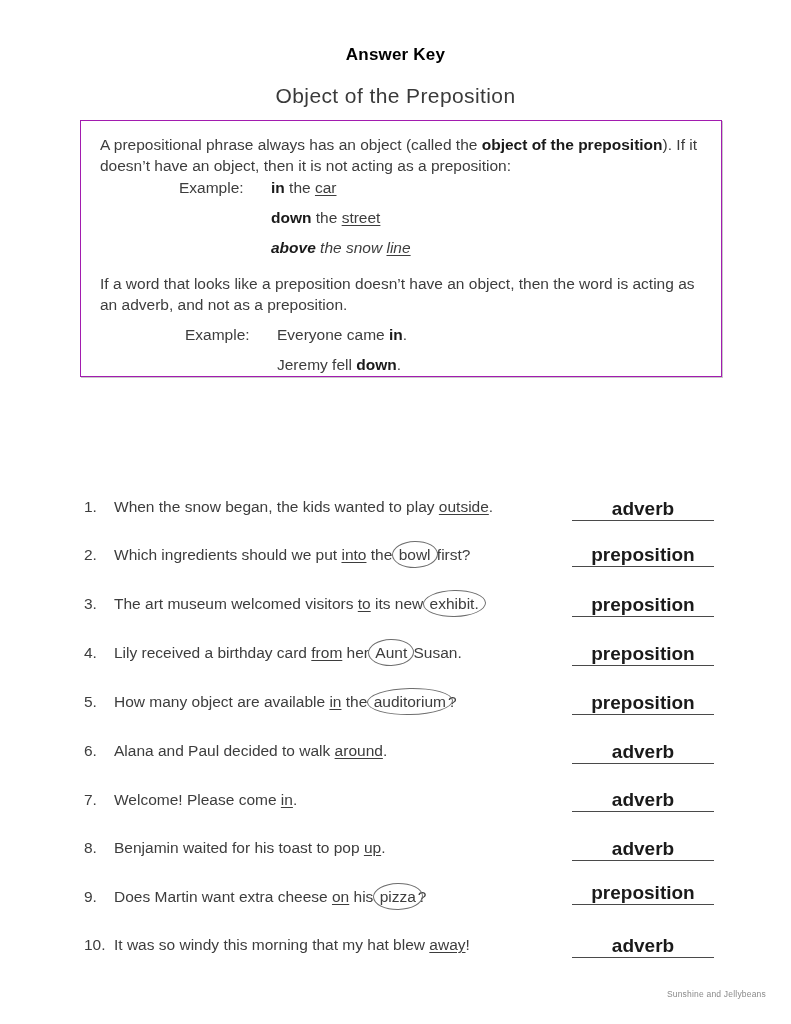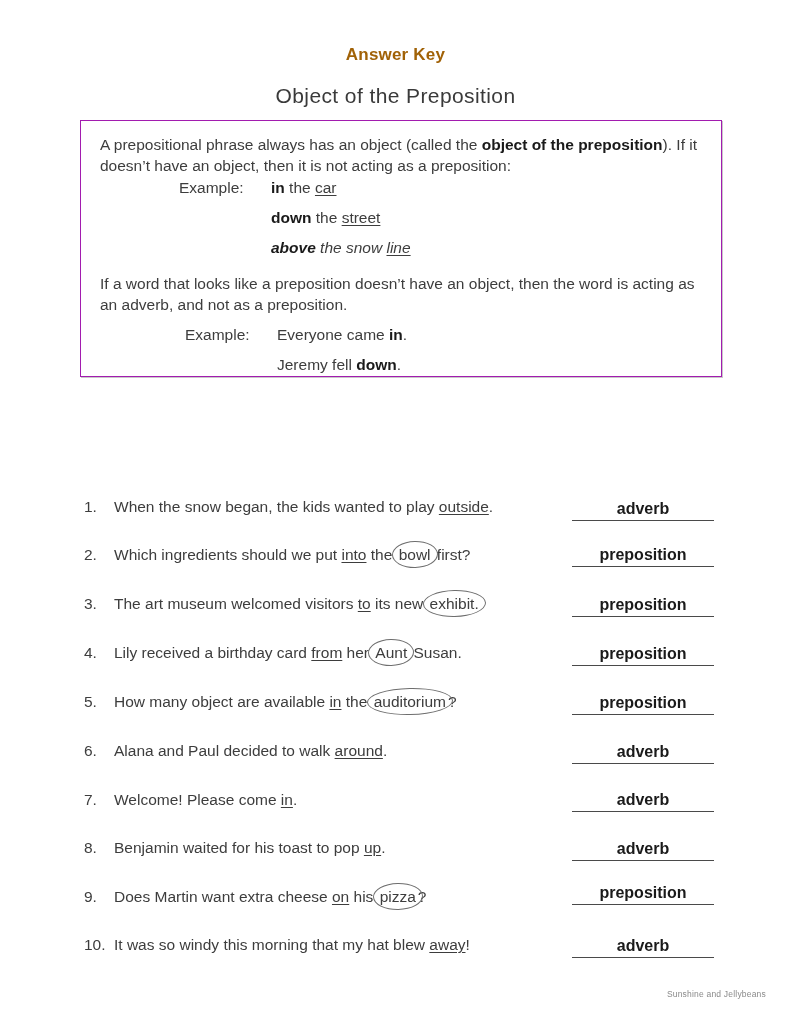--- a/index.html
+++ b/index.html
@@ -26,21 +26,21 @@
   
   .answer-key {
     position: absolute;
     top: 45px;
     left: 0;
     width: 791px;
     text-align: center;
     font-size: 17px;
     font-weight: bold;
     letter-spacing: 0.2px;
-    color: #a16207;
+    color: #000000;
   }
   .worksheet-title {
     position: absolute;
     top: 84px;
     left: 0;
     width: 791px;
     text-align: center;
     font-size: 21px;
     font-weight: 400;
     letter-spacing: 0.4px;
@@ -169,21 +169,21 @@
   }
 
   
   .ans-slot {
     position: absolute;
     left: 572px;
     width: 142px;
     text-align: center;
   }
   .ans-text {
-    font-size: 16px;
+    font-size: 19px;
     font-weight: bold;
     color: #1a1a1a;
     line-height: 18px;
     white-space: nowrap;
   }
   .ans-line {
     margin-top: 2px;
     height: 0;
     border-bottom: 1.6px solid #4a4a4a;
   }

